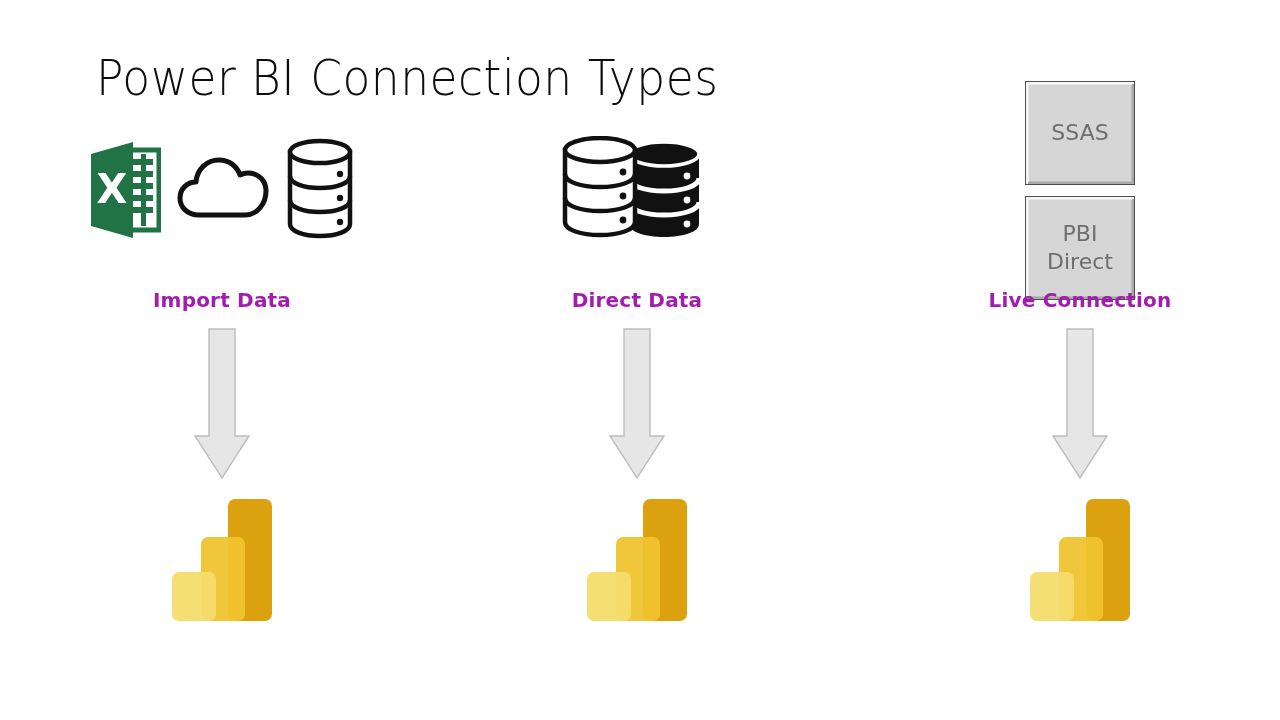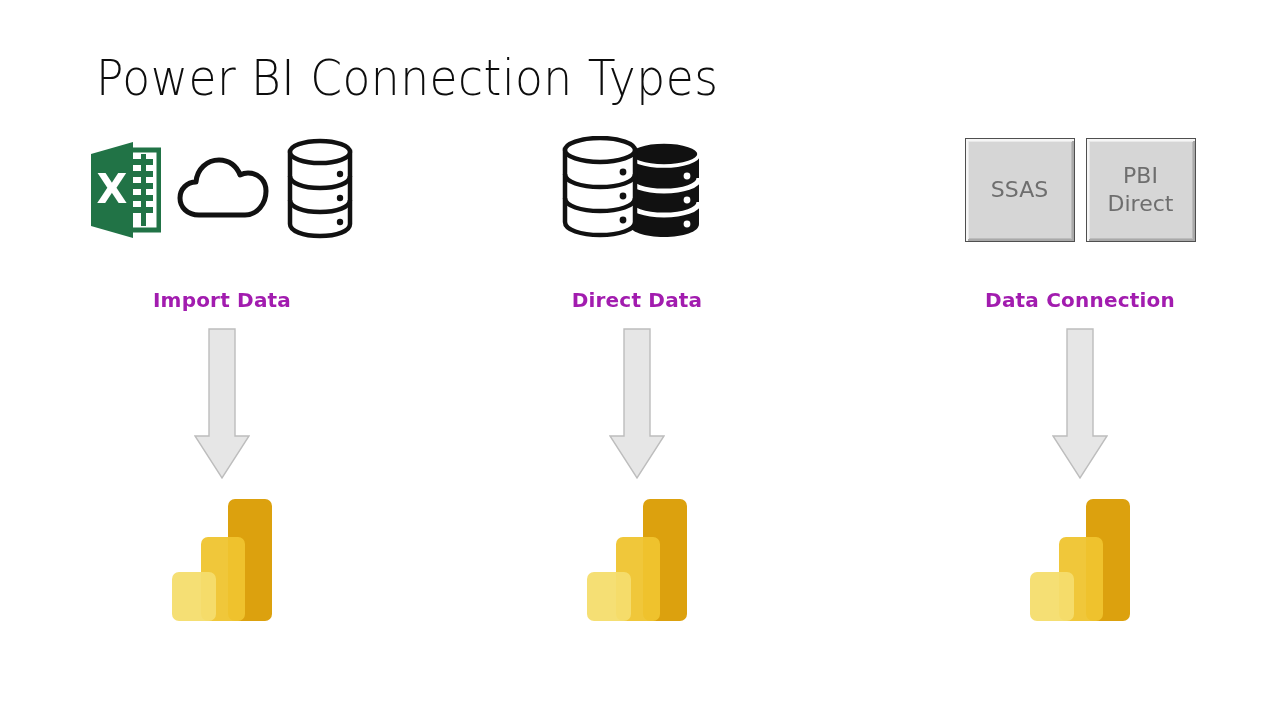--- a/index.html
+++ b/index.html
@@ -98,20 +98,21 @@
 
   
   .excel-icon { display:block; }
 
   
   .btn-group {
     display: flex;
     gap: 11px;
     align-items: center;
     justify-content: center;
+    flex-direction: column;
   }
   .bevel-btn {
     width: 110px;
     height: 104px;
     box-sizing: border-box;
     background: #d6d6d6;
     border: 1px solid #4f4f4f;
     display: flex;
     align-items: center;
     justify-content: center;
@@ -251,21 +252,21 @@
         </div>
         <div class="bevel-btn">
           <div>
             <span>PBI</span>
             <span>Direct</span>
           </div>
         </div>
       </div>
     </div>
 
-    <div class="col-label">Data Connection</div>
+    <div class="col-label">Live Connection</div>
 
     <div class="arrow-wrap">
       <svg width="56" height="152" viewBox="0 0 56 152">
         <path d="M15 1 L41 1 L41 108 L55 108 L28 150 L1 108 L15 108 Z" fill="#e6e6e6" stroke="#bdbdbd" stroke-width="1.4"></path>
       </svg>
     </div>
 
     <div class="pbi-wrap">
       <svg width="108" height="130" viewBox="0 0 108 130">
         <rect x="60" y="4" width="44" height="122" rx="7" fill="#dca10e"></rect>

